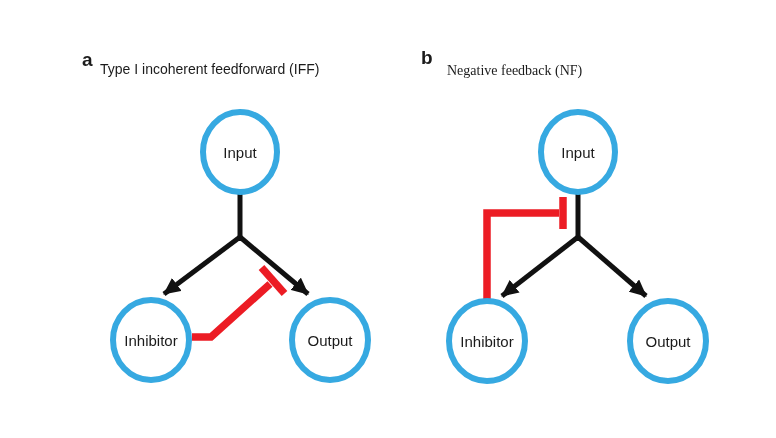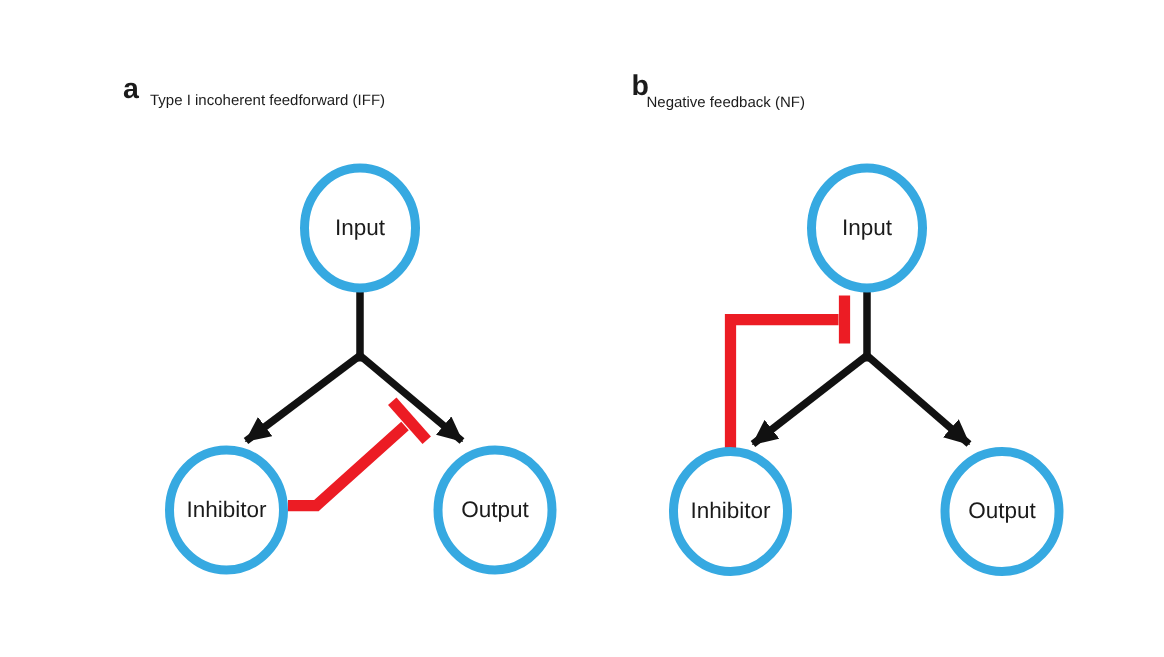--- a/index.html
+++ b/index.html
@@ -16,21 +16,21 @@
   }
   .panel-letter {
     position: absolute;
     font-size: 19px;
     font-weight: bold;
     color: #1b1b1b;
     line-height: 1;
   }
   .panel-title {
     position: absolute;
-    font-size: 10px;
+    font-size: 14px;
     color: #1b1b1b;
     line-height: 1.1;
     white-space: nowrap;
   }
   .diagram {
     position: absolute;
     width: 320px;
     height: 305px;
   }
   #diagram-a { left: 80px;  top: 95px; }
@@ -74,21 +74,21 @@
     <ellipse cx="71" cy="245" rx="38" ry="40" fill="#ffffff" stroke="#36A9E1" stroke-width="6"></ellipse>
     <text class="node-label" x="71" y="245">Inhibitor</text>
 
     <ellipse cx="250" cy="245" rx="38" ry="40" fill="#ffffff" stroke="#36A9E1" stroke-width="6"></ellipse>
     <text class="node-label" x="250" y="245">Output</text>
   </g>
 </svg>
 
 <div class="panel-letter" style="left:421px; top:48px;">b</div>
 
-<div class="panel-title" style="left:431px; top:63px;">Negative feedback (NF)</div>
+<div class="panel-title" style="left:447px; top:63px;font-family:Liberation Serif, serif;">Negative feedback (NF)</div>
 
 <svg id="diagram-b" class="diagram" viewBox="0 0 320 305">
   <defs>
     <marker id="arrowhead-b" markerUnits="strokeWidth" markerWidth="3.6" markerHeight="3.2" viewBox="0 0 3.6 3.2" refX="3.2" refY="1.6" orient="auto">
       <path d="M0,0 L3.4,1.6 L0,3.2 Z" fill="#111111"></path>
     </marker>
   </defs>
 
   <g>
     <path d="M158,94 L158,146" stroke="#111111" stroke-width="5" fill="none"></path>

